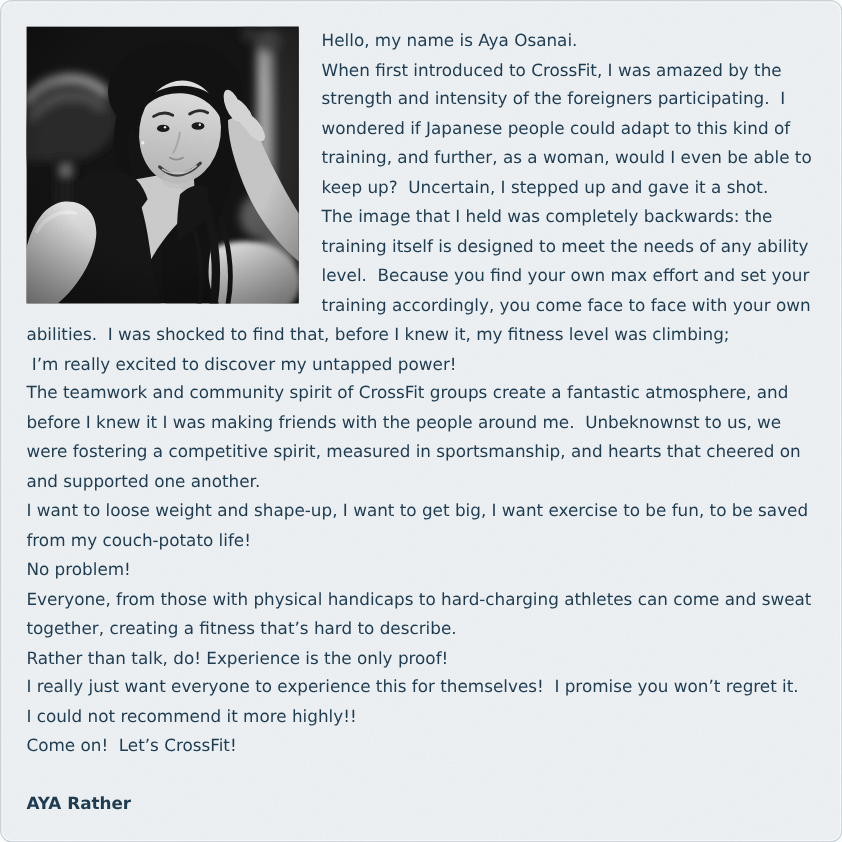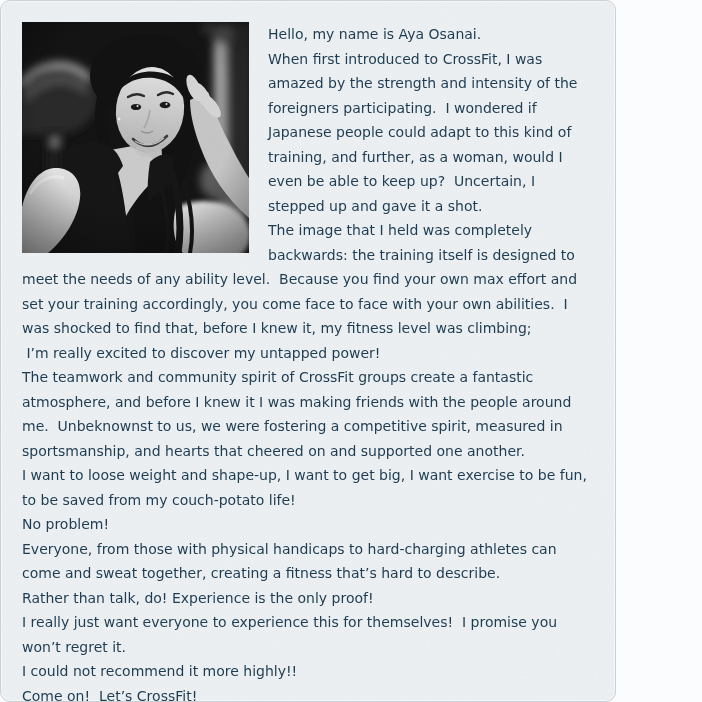--- a/index.html
+++ b/index.html
@@ -3,21 +3,21 @@
 <meta charset="utf-8">
 <style>
   html, body {
     margin: 0; padding: 0;
     width: 702px; height: 702px;
     background: var(--page-background, #fbfcfd);
     overflow: hidden;
   }
   .card {
     position: relative;
-    width: 616px; height: 702px;
+    width: 702px; height: 702px;
     box-sizing: border-box;
     background: var(--card-background, #edf1f3);
     border: 1px solid var(--card-border, #c9d1d6);
     border-radius: 10px;
     overflow: hidden;
     box-shadow: inset 0 0 0 1px rgba(255,255,255,0.6);
     font-family: "DejaVu Sans", "Liberation Sans", sans-serif;
     color: var(--text, #1e3c52);
   }
   .content {
@@ -163,21 +163,21 @@
  I’m really excited to discover my untapped power!
 The teamwork and community spirit of CrossFit groups create a fantastic atmosphere, and before I knew it I was making friends with the people around me.  Unbeknownst to us, we were fostering a competitive spirit, measured in sportsmanship, and hearts that cheered on and supported one another.
 I want to loose weight and shape-up, I want to get big, I want exercise to be fun, to be saved from my couch-potato life!
 No problem!
 Everyone, from those with physical handicaps to hard-charging athletes can come and sweat together, creating a fitness that’s hard to describe.
 Rather than talk, do! Experience is the only proof!
 I really just want everyone to experience this for themselves!  I promise you won’t regret it.
 I could not recommend it more highly!!
 Come on!  Let’s CrossFit!</p>
 
-    <p class="signature">AYA Osanai</p>
+    <p class="signature">AYA Rather</p>
 
   </div>
 
   <svg class="noise">
     <filter id="noiseF">
       <feTurbulence type="fractalNoise" baseFrequency="0.75" numOctaves="2" seed="7" stitchTiles="stitch"></feTurbulence>
       <feColorMatrix type="saturate" values="0"></feColorMatrix>
       <feComponentTransfer>
           <feFuncA type="linear" slope="0.16" intercept="0"></feFuncA>
         </feComponentTransfer>

